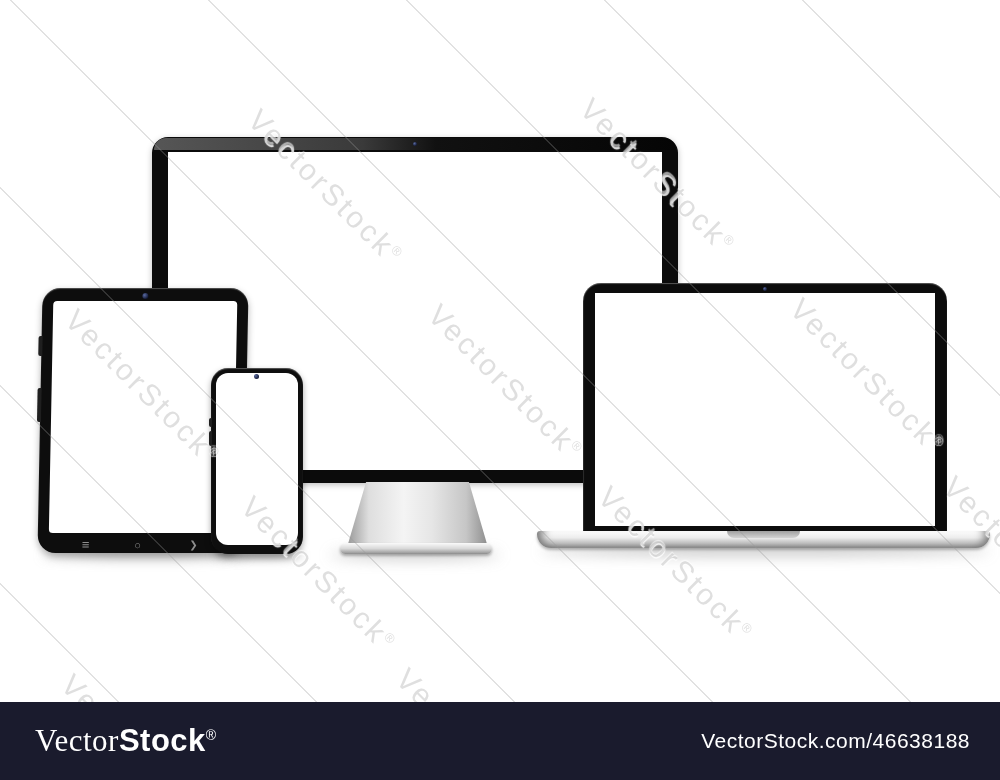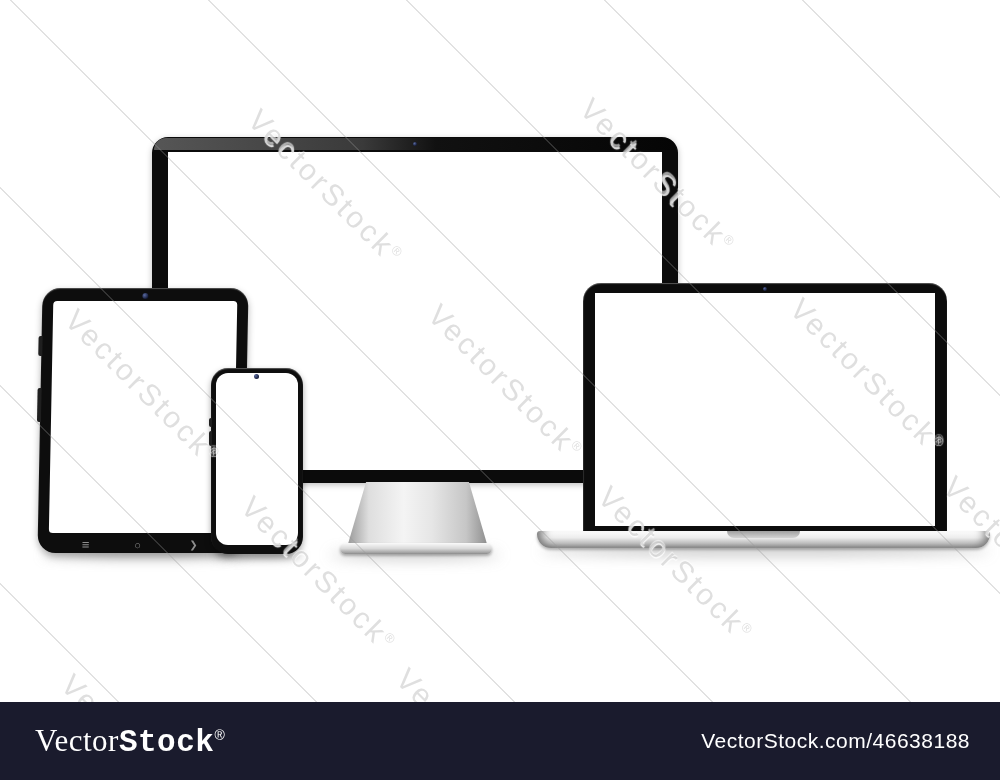--- a/index.html
+++ b/index.html
@@ -77,21 +77,21 @@
     font-size:30px;letter-spacing:3px;font-weight:400;
     color:rgba(175,175,175,.4);
     text-shadow:1px 1px 1px rgba(255,255,255,.9),-1px -1px 1px rgba(255,255,255,.6);}
   .wm sup{font-size:13px;letter-spacing:0;}
 
   
   .footer{left:0;top:702px;width:1000px;height:78px;background:#1a1b2d;z-index:9;
     display:flex;align-items:center;justify-content:space-between;color:#fff;}
   .brand{margin-left:35px;font-size:31px;letter-spacing:.5px;}
   .brand .light{font-weight:400;font-family:Liberation Serif, serif;}
-  .brand .bold{font-weight:700;font-family:Liberation Mono, monospace;}
+  .brand .bold{font-weight:700;}
   .brand sup{font-size:14px;font-weight:400;}
   .credit{margin-right:30px;font-size:21px;font-weight:400;letter-spacing:.5px;}
 </style>
 </head>
 <body>
 
 <div id="canvas">
 
   <div class="shadow sh-tablet"></div>
   <div class="shadow sh-phone"></div>

